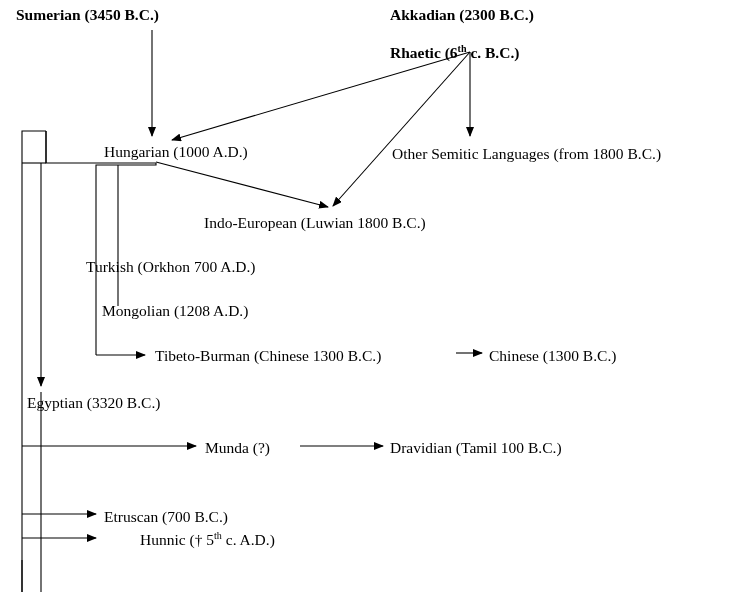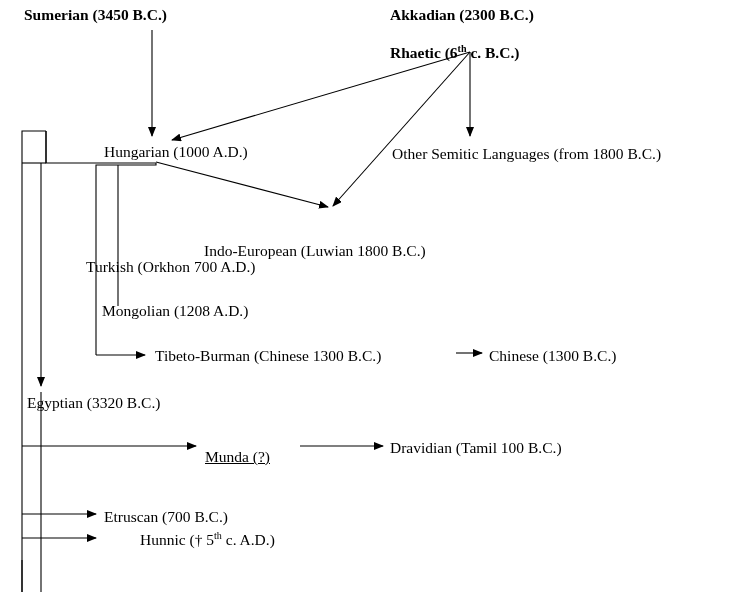--- a/index.html
+++ b/index.html
@@ -89,29 +89,29 @@
       <line x1="300" y1="446" x2="383" y2="446" marker-end="url(#arrow)"></line>
 
       <line x1="22" y1="514" x2="96" y2="514" marker-end="url(#arrow)"></line>
 
       <line x1="22" y1="538" x2="96" y2="538" marker-end="url(#arrow)"></line>
 
       <line x1="22" y1="592" x2="22" y2="560"></line>
     </g>
   </svg>
 
-  <div class="node bold" style="left:16px;  top:6px;margin-left:8px;">Sumerian (3450 B.C.)</div>
+  <div class="node bold" style="left:16px;  top:6px;">Sumerian (3450 B.C.)</div>
   <div class="node bold" style="left:390px; top:6px;">Akkadian (2300 B.C.)</div>
   <div class="node bold" style="left:390px; top:44px;">Rhaetic (6<sup>th</sup> c. B.C.)</div>
   <div class="node" style="left:104px; top:143px;">Hungarian (1000 A.D.)</div>
   <div class="node" style="left:392px; top:145px;">Other Semitic Languages (from 1800 B.C.)</div>
-  <div class="node" style="left:204px; top:214px;margin-top:28px;">Indo-European (Luwian 1800 B.C.)</div>
+  <div class="node" style="left:204px; top:214px;">Indo-European (Luwian 1800 B.C.)</div>
   <div class="node" style="left:86px; top:258px;">Turkish (Orkhon 700 A.D.)</div>
   <div class="node" style="left:102px; top:302px;">Mongolian (1208 A.D.)</div>
   <div class="node" style="left:155px; top:347px;">Tibeto-Burman (Chinese 1300 B.C.)</div>
   <div class="node" style="left:489px; top:347px;">Chinese (1300 B.C.)</div>
   <div class="node" style="left:27px;  top:394px;">Egyptian (3320 B.C.)</div>
-  <div class="node" style="left:205px; top:448px;text-decoration:underline;">Munda (?)</div>
+  <div class="node" style="left:205px; top:439px;">Munda (?)</div>
   <div class="node" style="left:390px; top:439px;">Dravidian (Tamil 100 B.C.)</div>
   <div class="node" style="left:104px; top:508px;">Etruscan (700 B.C.)</div>
   <div class="node" style="left:104px; top:531px;margin-left:36px;">Hunnic († 5<sup>th</sup> c. A.D.)</div>
 
 </div>
 
 </body></html>

